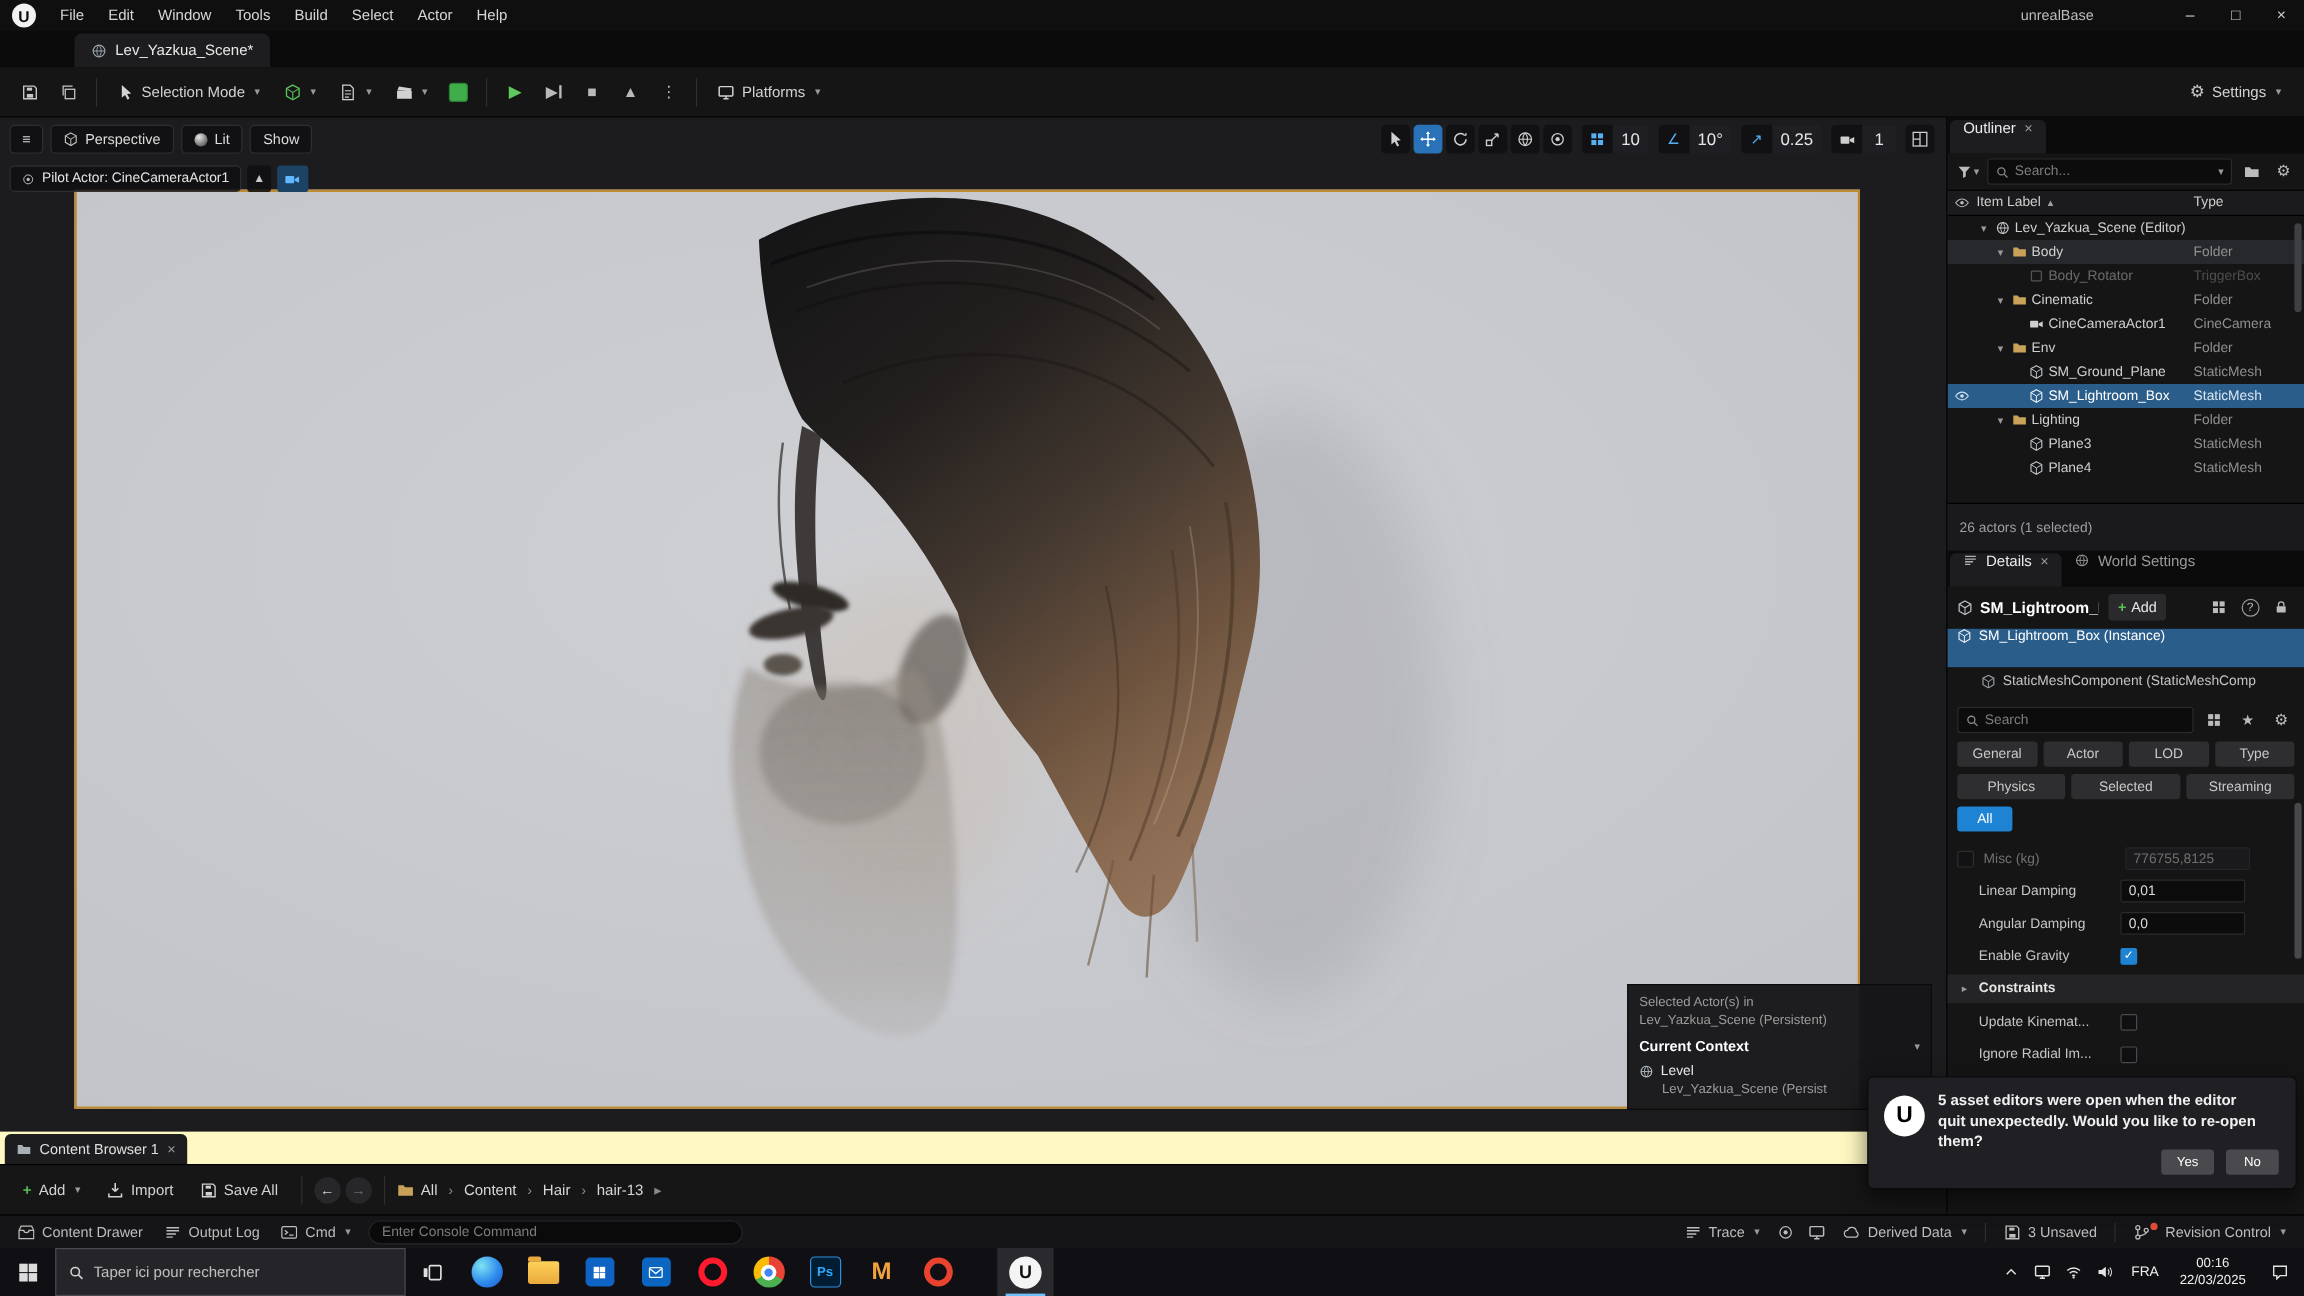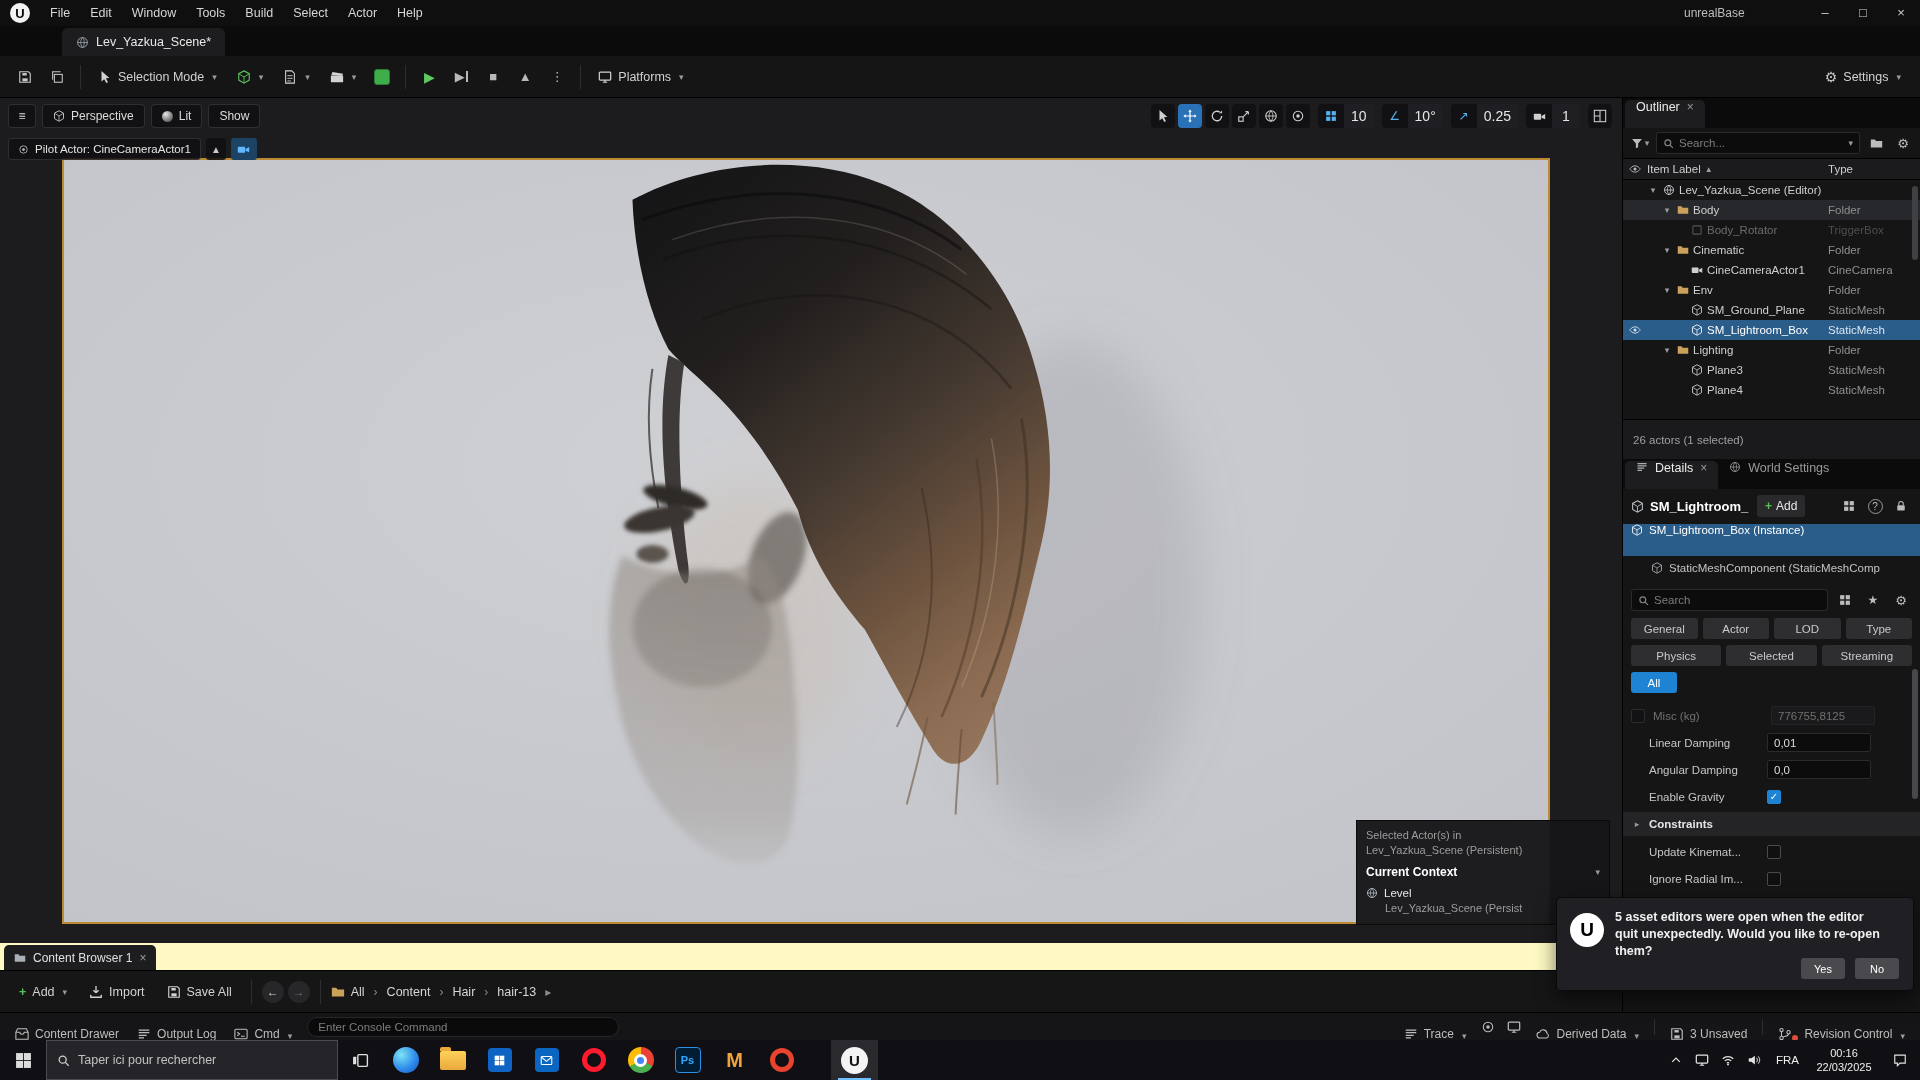--- a/index.html
+++ b/index.html
@@ -121,21 +121,21 @@
 .prow.dim{color:#707070}
 .prow.dim .pval{background:#1a1a1c;border-color:#242427;color:#6f6f6f}
 .pcheck{width:14px;height:14px;border:1px solid #4a4a4e;border-radius:2px;background:#101012;flex:none}
 .pcheck.on{background:#1f83d3;border-color:#1f83d3;color:#fff;display:flex;align-items:center;justify-content:center;font-size:10px}
 .mass-check{margin:0 8px 0 -18px;opacity:.45}
 .psection{height:24px;background:#242427;display:flex;align-items:center;gap:6px;padding-left:8px;color:#e4e4e4;font-weight:700;font-size:11.5px;margin:2px 0}
 .det-scroll{position:absolute;right:2px;top:210px;width:6px;height:130px;background:#47474c;border-radius:3px}
 
 
 .status-bar{position:absolute;top:1012px;left:0;width:1920px;height:28px;background:#151517;border-top:1px solid #000;display:flex;align-items:center;gap:4px;padding:0 8px;font-size:12px;color:#bdbdbd}
-.sb-item{display:flex;align-items:flex-end;gap:6px;padding:0 7px;height:28px}
+.sb-item{display:flex;align-items:center;gap:6px;padding:0 7px;height:28px}
 .console{width:312px;height:20px;background:#0a0a0b;border:1px solid #26262a;border-radius:10px;display:flex;align-items:center;padding:0 10px;margin-left:4px}
 .sb-right{margin-left:auto;display:flex;align-items:center;gap:4px}
 .sb-sep{width:1px;height:16px;background:#2e2e32;margin:0 4px}
 .red-dot{width:6px;height:6px;border-radius:50%;background:#e04b3a;margin-left:-6px;margin-top:-10px}
 
 
 .taskbar{position:absolute;top:1040px;left:0;width:1920px;height:40px;background:#101014;display:flex;align-items:center}
 .start{width:46px;height:40px;display:flex;align-items:center;justify-content:center;color:#dcdcdc}
 .tb-search{width:292px;height:40px;background:#252529;border:1px solid #4a4a4f;display:flex;align-items:center;gap:8px;padding:0 10px;color:#d0d0d0}
 .tb-search input{font-size:12.5px;color:#d0d0d0}

